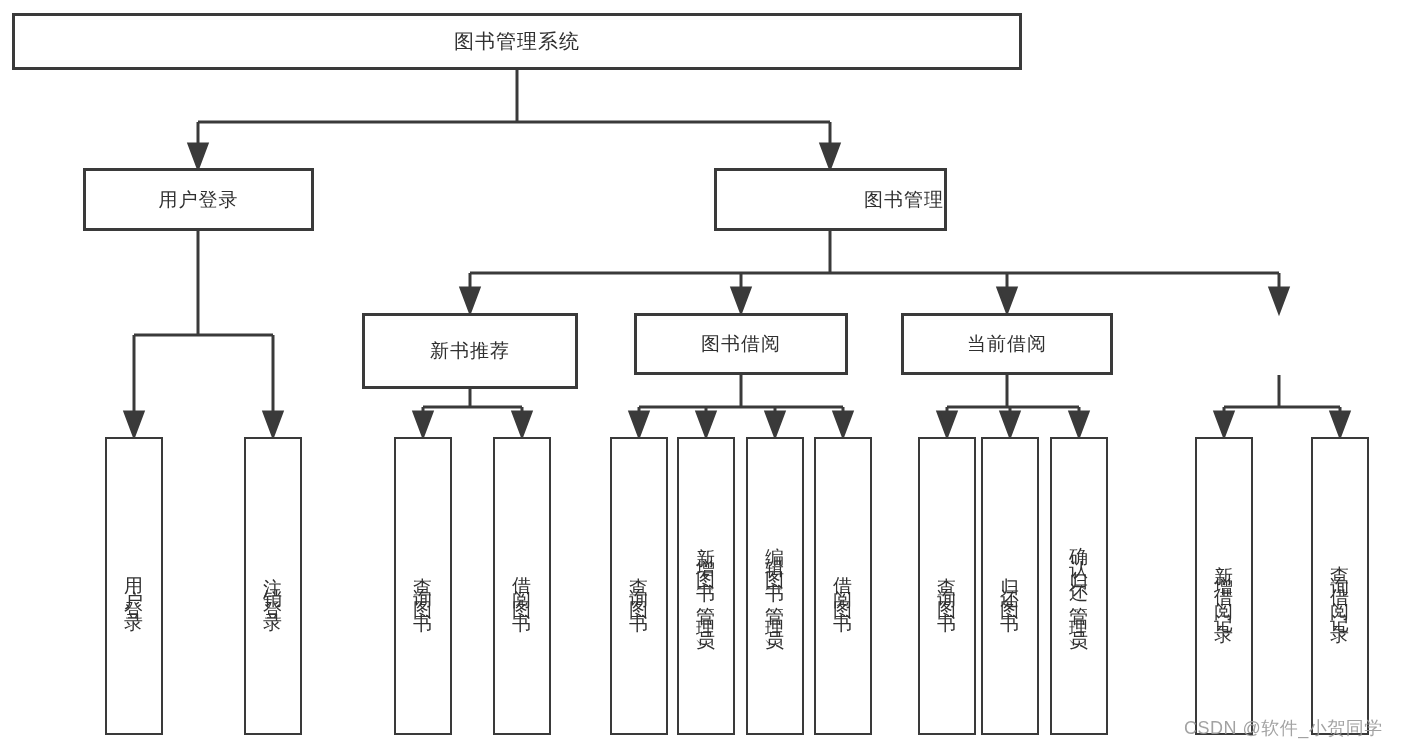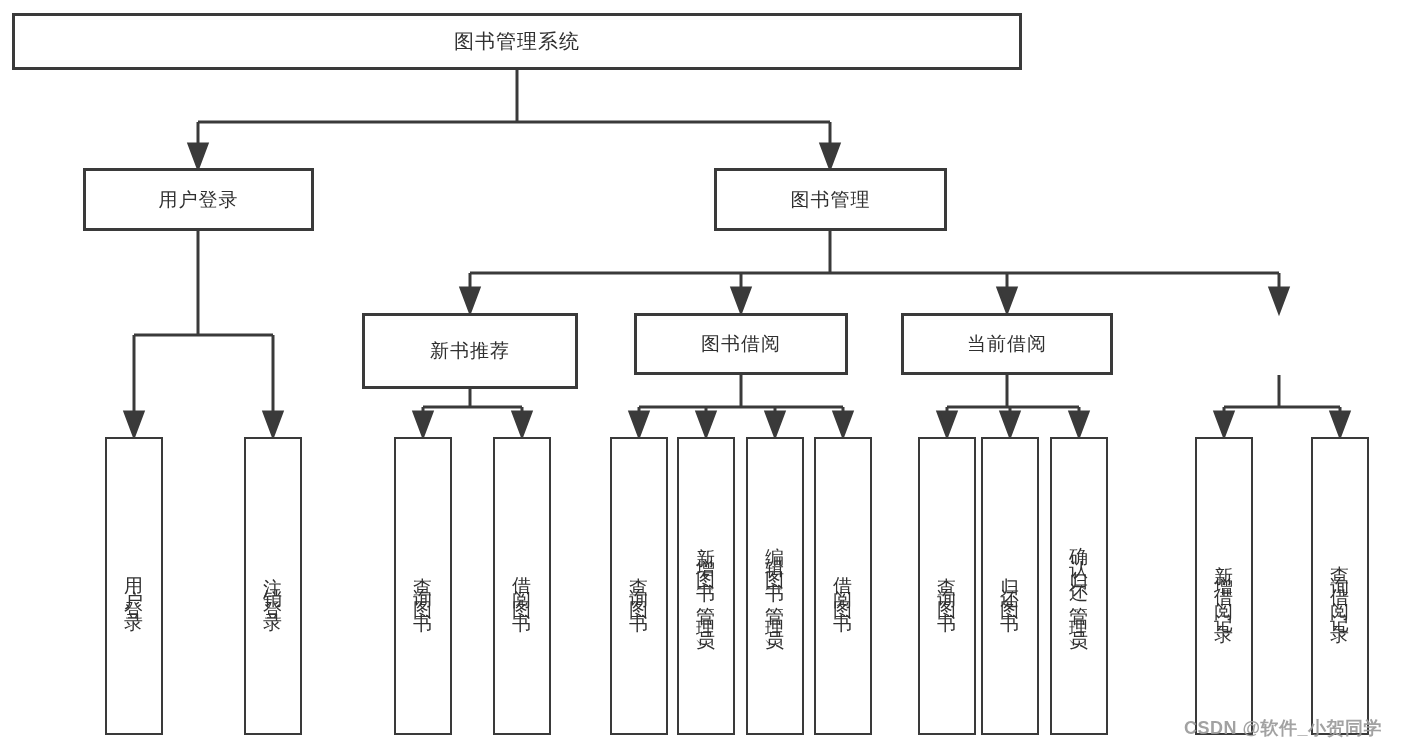--- a/index.html
+++ b/index.html
@@ -18,21 +18,21 @@
   }
   .root{font-size:20px;}
   .leaf{border-width:2.5px;}
   .leaf .vtext{
     writing-mode:vertical-rl;text-orientation:mixed;
     letter-spacing:12px;font-size:19px;line-height:1;white-space:pre;
   }
   .watermark{
     position:absolute;left:1184px;top:716px;
     font-size:18px;color:#9b9b9b;letter-spacing:0.5px;
-    opacity:0.92;z-index:10;white-space:nowrap;font-weight:bold;
+    opacity:0.92;z-index:10;white-space:nowrap;
   }
 </style>
 </head>
 <body>
 
 <div id="stage">
 
   <svg class="wires" width="1405" height="747" viewBox="0 0 1405 747">
     <g stroke="#3a3a3a" stroke-width="3" fill="#3a3a3a">
 
@@ -111,21 +111,21 @@
     </g>
   </svg>
 
   <div class="box root" style="left:12px;top:13px;width:1010px;height:57px;">
     <span>图书管理系统</span>
   </div>
 
   <div class="box" style="left:83px;top:168px;width:231px;height:63px;">
     <span>用户登录</span>
   </div>
-  <div class="box" style="left:714px;top:168px;width:233px;height:63px;">
+  <div class="box" style="left:714px;top:168px;width:233px;height:63px;justify-content:flex-end;">
     <span>图书管理</span>
   </div>
 
   <div class="box" style="left:362px;top:313px;width:216px;height:76px;">
     <span>新书推荐</span>
   </div>
   <div class="box" style="left:634px;top:313px;width:214px;height:62px;">
     <span>图书借阅</span>
   </div>
   <div class="box" style="left:901px;top:313px;width:212px;height:62px;">

